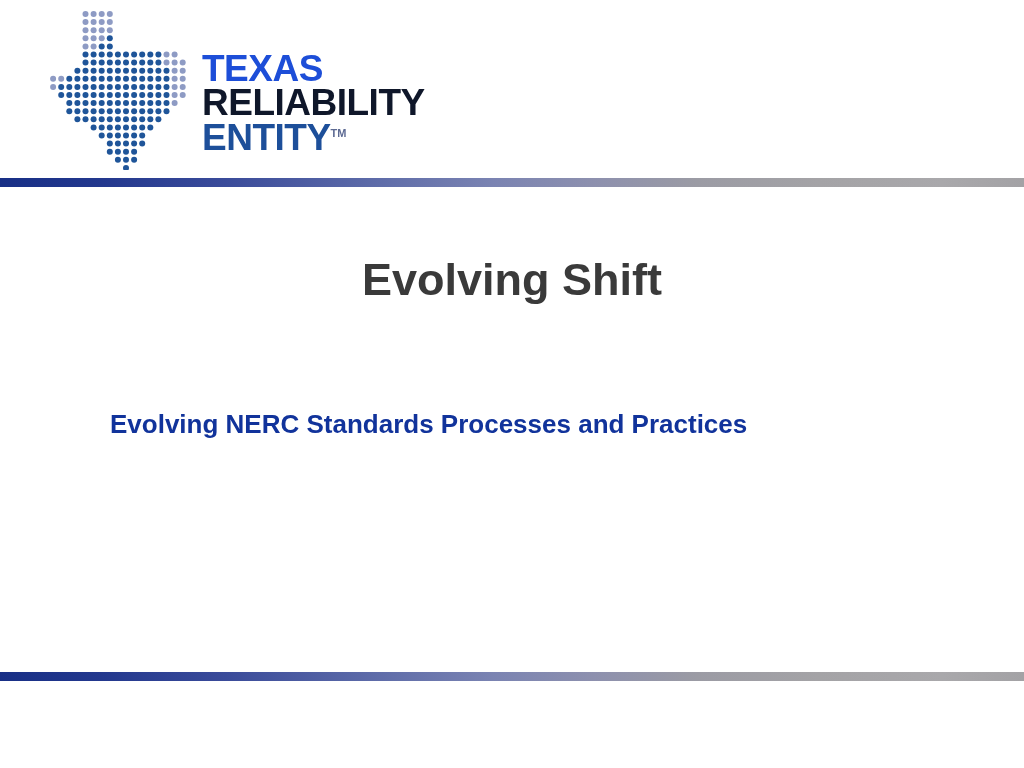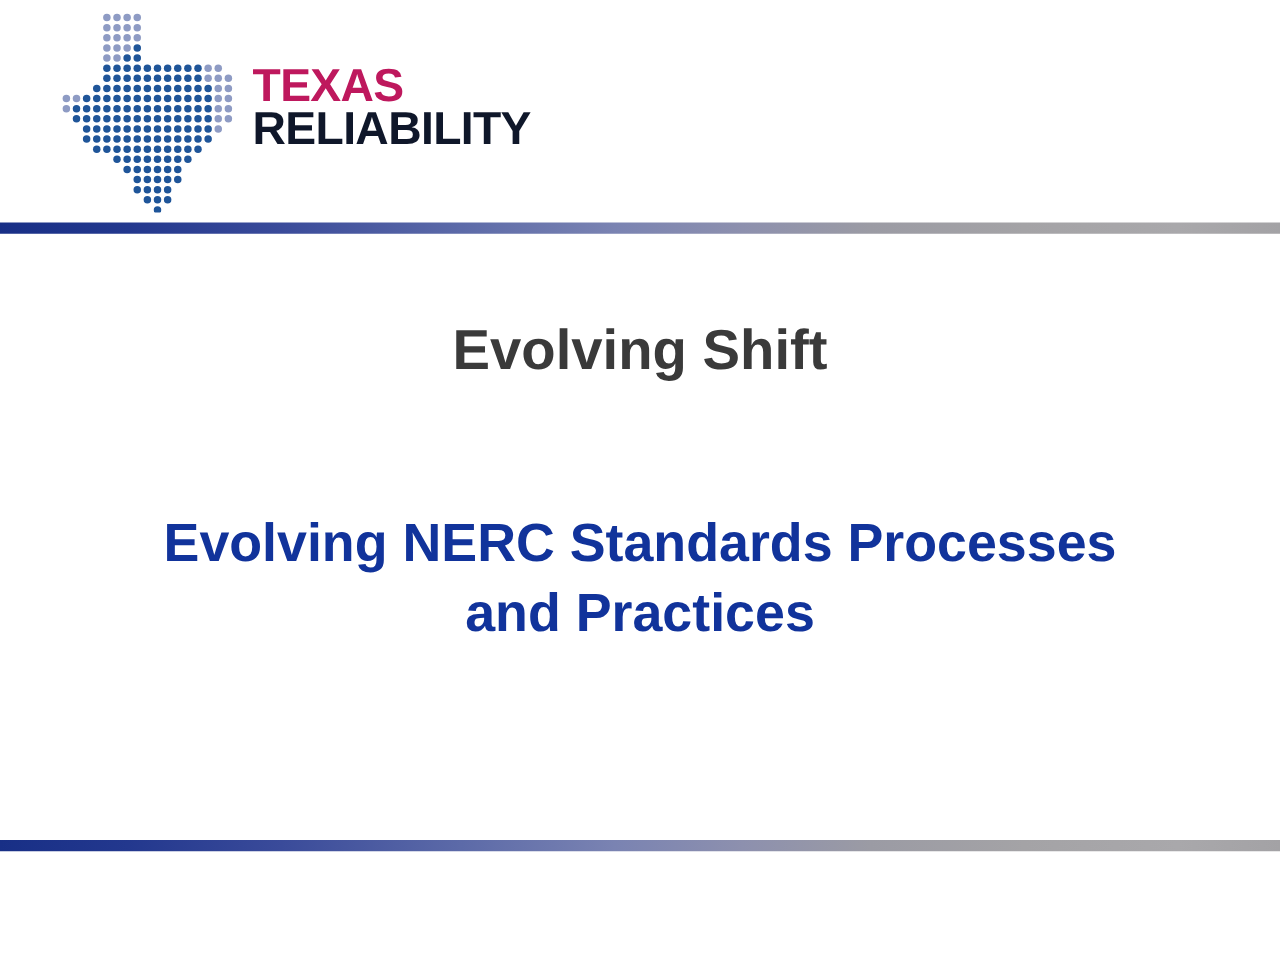--- a/index.html
+++ b/index.html
@@ -50,21 +50,21 @@
 
   .logo-line {
     font-family: "Liberation Sans", sans-serif;
     font-weight: bold;
     letter-spacing: -0.5px;
     line-height: 0.93;
     white-space: nowrap;
   }
   #logo-texas {
     font-size: 37px;
-    color: #be185d;
+    color: #1d4ed8;
     transform: scaleX(1.0);
   }
   #logo-reliability {
     font-size: 37px;
     color: #0f172a;
   }
   #logo-entity {
     font-size: 37px;
     color: #1d4f9a;
     position: relative;
@@ -110,24 +110,23 @@
     font-size: 45px;
     color: #3a3a3a;
     letter-spacing: 0px;
   }
 
   #slide-subtitle {
     position: absolute;
     left: 110px;
     top: 408px;
     width: 804px;
-    text-align: center;
     font-family: "Liberation Sans", sans-serif;
     font-weight: bold;
-    font-size: 43px;
+    font-size: 26px;
     line-height: 1.30;
     color: #11339b;
   }
 </style>
 </head>
 <body>
 
 <div id="slide">
 
   <div id="logo-block">
@@ -308,20 +307,23 @@
           <circle cx="84.0" cy="149.8" r="3" fill="#1f5599"></circle>
           <circle cx="92.1" cy="149.8" r="3" fill="#1f5599"></circle>
           <circle cx="84.0" cy="157.9" r="3" fill="#1f5599"></circle>
           <circle cx="92.1" cy="166.0" r="3" fill="#1f5599"></circle>
         </g>
     </svg>
 
     <div id="logo-wordmark">
       <div class="logo-line" id="logo-texas">TEXAS</div>
       <div class="logo-line" id="logo-reliability">RELIABILITY</div>
+      <div class="logo-line" id="logo-entity">
+        <span>ENTITY</span><span id="logo-tm">TM</span>
+      </div>
     </div>
   </div>
 
   <div class="divider-bar" id="divider-top"></div>
 
   <div id="slide-title">Evolving Shift</div>
 
   <div id="slide-subtitle">Evolving NERC Standards Processes and Practices</div>
 
   <div class="divider-bar" id="divider-bottom"></div>

